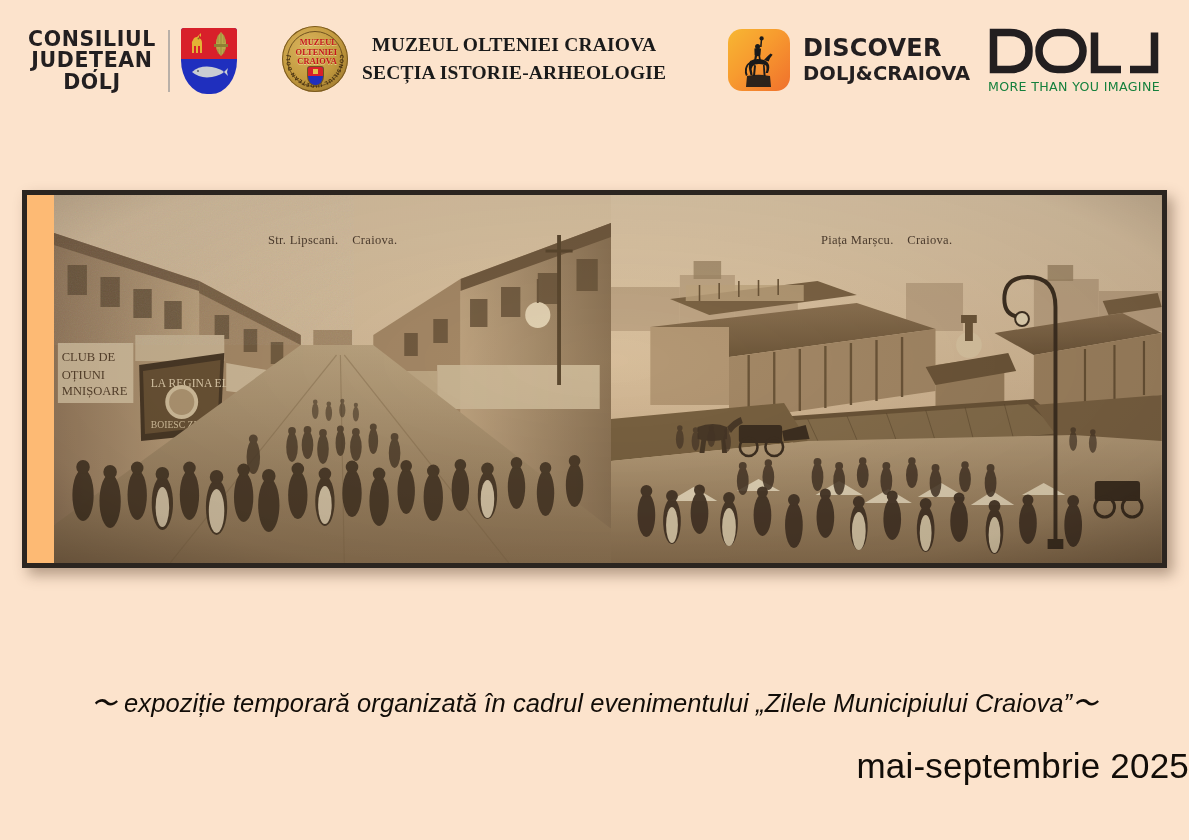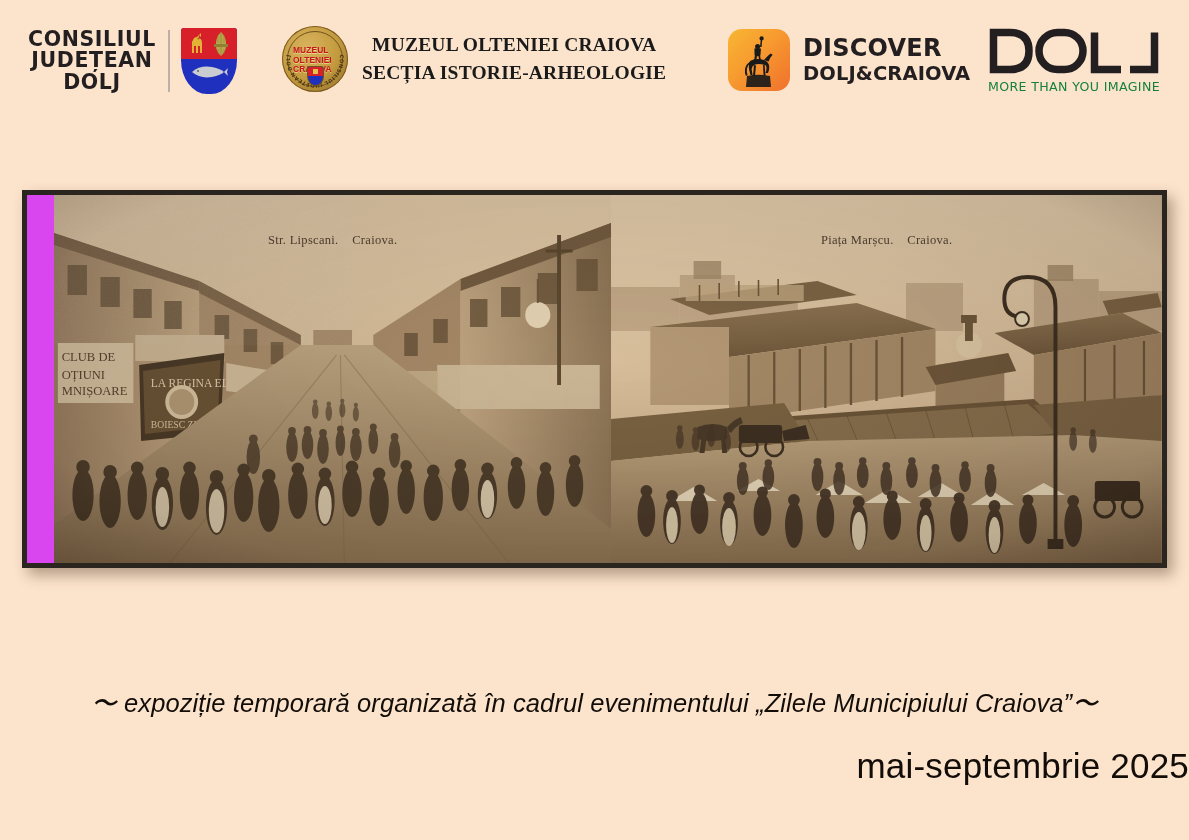--- a/index.html
+++ b/index.html
@@ -105,29 +105,28 @@
     font-family: "DejaVu Sans", sans-serif;
     font-size: 5.1px;
     font-weight: bold;
     letter-spacing: 0.45px;
     fill: #4a3413;
   }
   .seal-inner {
     position: absolute;
     left: 11px; top: 12px;
     width: 44px;
-    text-align: left;
-    font-family: Liberation Sans, sans-serif;
+    text-align: right;
+    font-family: Liberation Serif, serif;
     font-weight: bold;
     color: #c4161c;
     font-size: 8.4px;
     line-height: 9.6px;
     letter-spacing: 0.1px;
     text-shadow: 0 0.5px 0 rgba(255,240,190,.55);
-    margin-top: 8px;
   }
   .seal-shield {
     position: absolute;
     left: 26px; top: 41px;
     width: 15px; height: 18px;
     border-radius: 2px 2px 7px 7px / 2px 2px 9px 9px;
     background: #1f2fbe;
     overflow: hidden;
     box-shadow: 0 0 0 1px #6f5220;
   }
@@ -199,21 +198,21 @@
     white-space: nowrap;
   }
 
   
   #photo-frame {
     position: absolute;
     left: 22px; top: 190px;
     width: 1145px; height: 378px;
     border: 5px solid #2b2520;
     box-sizing: border-box;
-    background: #d946ef;
+    background: #fdba74;
     box-shadow: 6px 7px 13px rgba(80,55,35,0.42);
     overflow: hidden;
     padding-left: 27px;
   }
   #photo-inner {
     position: relative;
     width: 100%; height: 100%;
     display: flex;
     overflow: hidden;
   }

